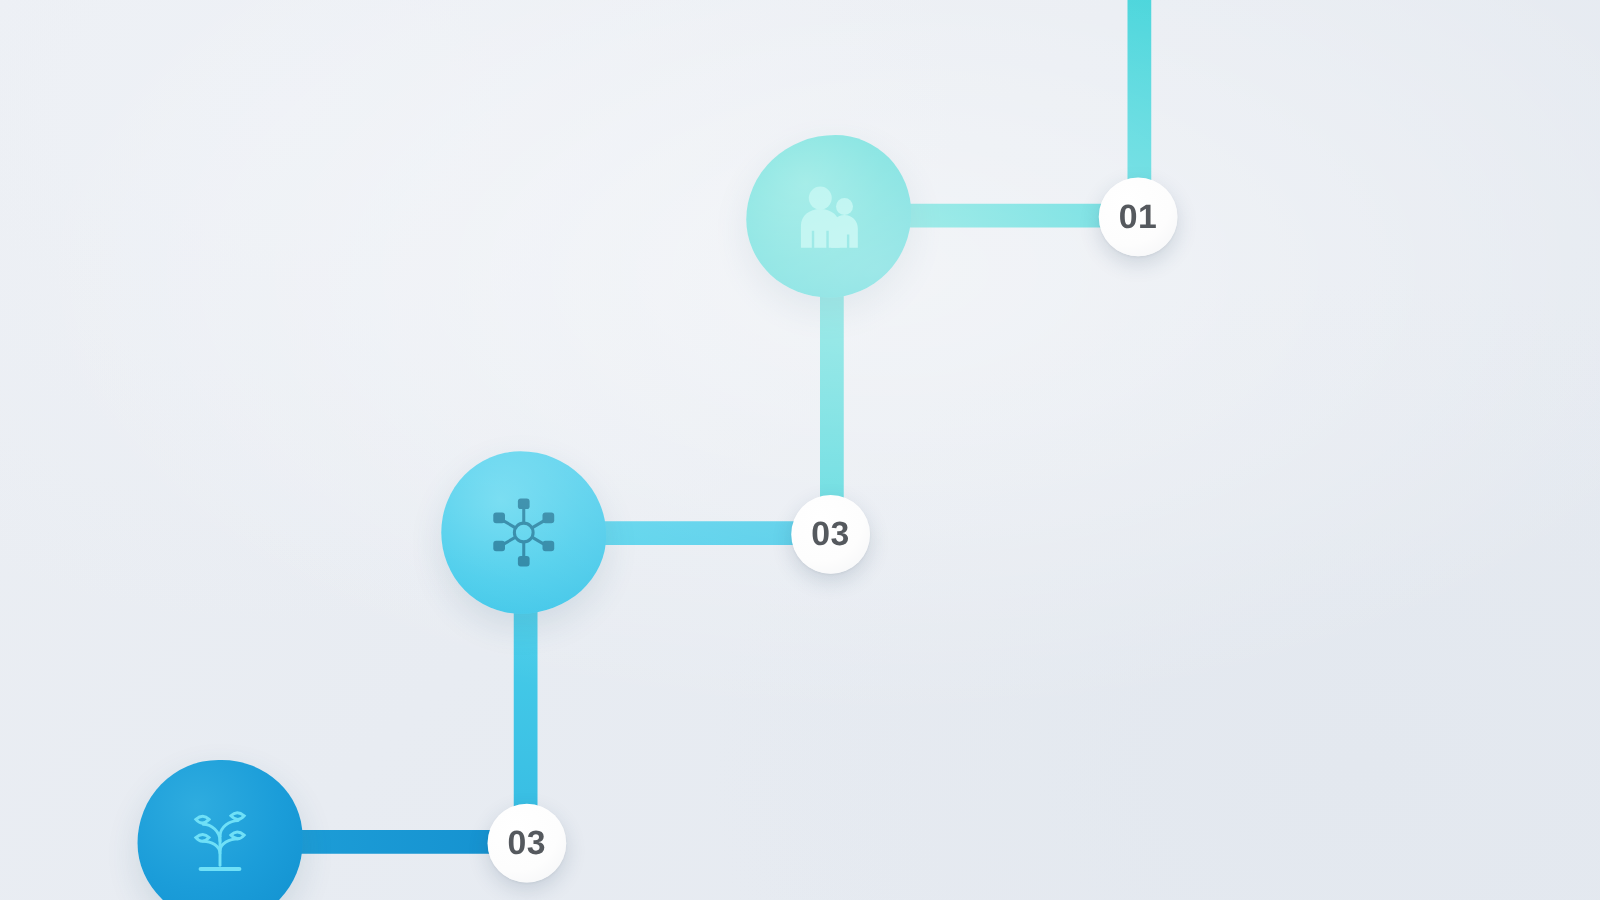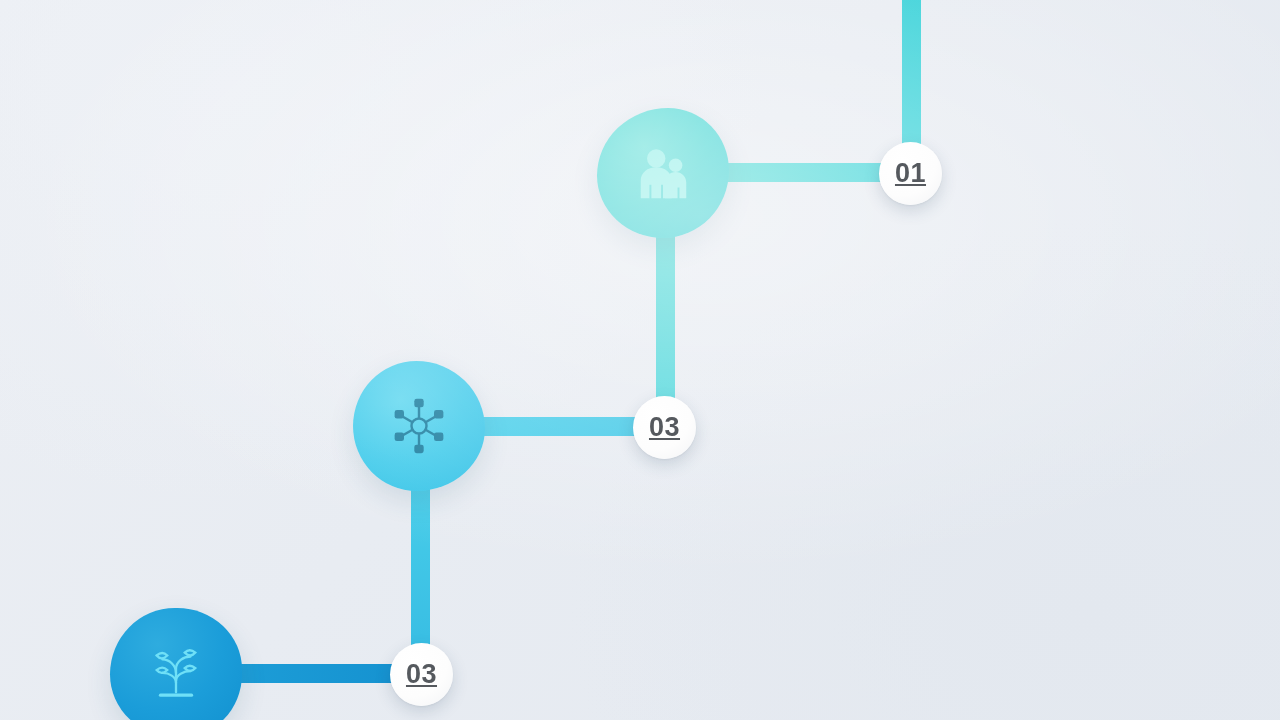--- a/index.html
+++ b/index.html
@@ -69,21 +69,20 @@
     background: radial-gradient(circle at 36% 30%, #ffffff 0%, #fdfdfd 58%, #f3f4f6 100%);
     box-shadow: 0 6px 16px rgba(40,70,100,0.17), 0 1px 2px rgba(0,0,0,0.05);
     display: flex;
     align-items: center;
     justify-content: center;
     font-size: 27px;
     font-weight: bold;
     color: #55595e;
     letter-spacing: 0.5px;
     z-index: 6;
-    text-decoration: underline;
   }
 </style>
 </head>
 <body>
 
 <div id="stage">
 
   <div class="node">
 
     <div class="bar-v" style="left:902px; top:-14px; height:178px; background:linear-gradient(180deg,#2ecfd6 0%,#3fd4da 100%);"></div>

